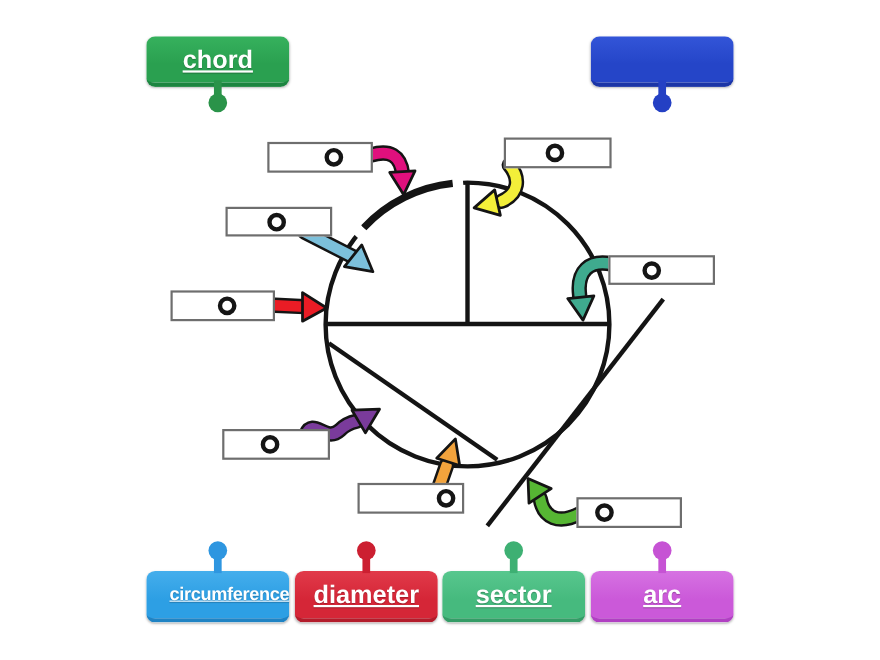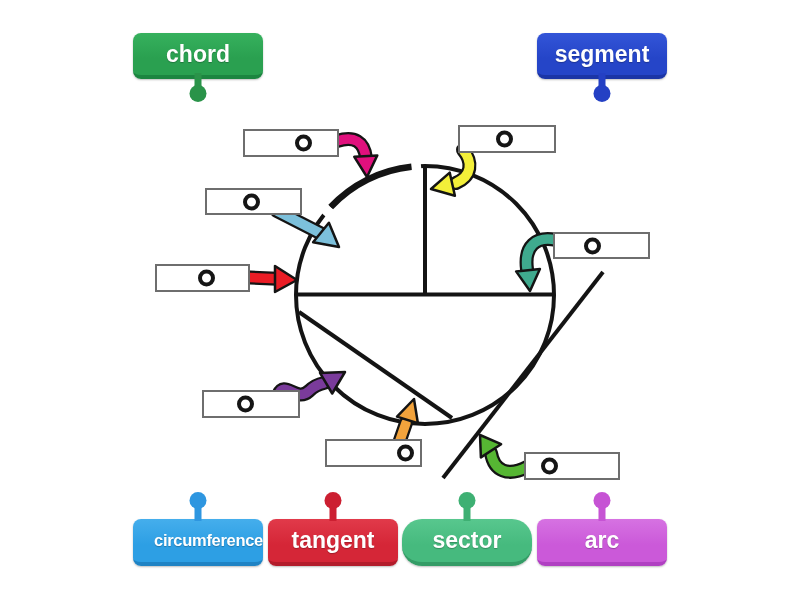--- a/index.html
+++ b/index.html
@@ -17,21 +17,21 @@
   .s4{left:553px;top:232px;width:97px;height:27px}.s4 .ring{left:29px}
   .s5{left:155px;top:264px;width:95px;height:28px}.s5 .ring{left:41px}
   .s6{left:202px;top:390px;width:98px;height:28px}.s6 .ring{left:33px}
   .s7{left:325px;top:439px;width:97px;height:28px}.s7 .ring{left:70px}
   .s8{left:524px;top:452px;width:96px;height:28px}.s8 .ring{left:15px}
 
   
   .word{position:absolute;width:130px;box-sizing:border-box;z-index:3;border-radius:8px;
         display:flex;align-items:center;justify-content:center;color:#fff;font-weight:700;
         font-size:23px;text-shadow:0 1px 1px rgba(0,0,0,.25);box-shadow:0 1px 2px rgba(0,0,0,.25);
-        cursor:pointer;}
+        cursor:pointer;text-decoration:underline;}
   .top-row{top:33px;height:46px;}
   .bottom-row{top:519px;height:47px;}
   .c1{left:133px}.c2{left:268px}.c3{left:402px}.c4{left:537px}
   .small-label{font-size:16.5px;letter-spacing:-0.3px;}
   .stem,.dot{position:absolute;left:50%;transform:translateX(-50%);}
   .stem{width:7px;height:16px;}
   .dot{width:17px;height:17px;border-radius:50%;}
   .top-row .stem{bottom:-14px}.top-row .dot{bottom:-27px}
   .bottom-row .stem{top:-14px}.bottom-row .dot{top:-27px}
 </style>
@@ -118,36 +118,35 @@
   <div class="slot s8">
       <span class="ring"></span>
     </div>
 
   <div class="word top-row c1" style="background: linear-gradient(rgb(54, 177, 93) 0%, rgb(42, 160, 80) 60%); border-bottom: 4px solid rgb(28, 133, 64);">
     <span>chord</span>
     <span class="stem" style="background: rgb(42, 147, 73);"></span>
     <span class="dot" style="background: rgb(42, 147, 73);"></span>
   </div>
   <div class="word top-row c4" style="background: linear-gradient(rgb(51, 85, 216) 0%, rgb(37, 69, 200) 60%); border-bottom: 4px solid rgb(27, 53, 166);">
-    <span>segment</span>
     <span class="stem" style="background: rgb(36, 64, 196);"></span>
     <span class="dot" style="background: rgb(36, 64, 196);"></span>
   </div>
 
   <div class="word bottom-row c1" style="background: linear-gradient(rgb(69, 174, 236) 0%, rgb(45, 159, 228) 60%); border-bottom: 4px solid rgb(31, 131, 196); justify-content: flex-end;">
     <span class="small-label">circumference</span>
     <span class="stem" style="background: rgb(46, 150, 224);"></span>
     <span class="dot" style="background: rgb(46, 150, 224);"></span>
   </div>
   <div class="word bottom-row c2" style="background: linear-gradient(rgb(225, 58, 74) 0%, rgb(213, 38, 55) 60%); border-bottom: 4px solid rgb(179, 28, 43);">
-    <span>tangent</span>
+    <span>diameter</span>
     <span class="stem" style="background: rgb(204, 31, 49);"></span>
     <span class="dot" style="background: rgb(204, 31, 49);"></span>
   </div>
-  <div class="word bottom-row c3" style="background: linear-gradient(rgb(88, 199, 142) 0%, rgb(70, 186, 126) 60%); border-bottom: 4px solid rgb(52, 156, 102); border-radius: 20px;">
+  <div class="word bottom-row c3" style="background: linear-gradient(rgb(88, 199, 142) 0%, rgb(70, 186, 126) 60%); border-bottom: 4px solid rgb(52, 156, 102);">
     <span>sector</span>
     <span class="stem" style="background: rgb(62, 176, 115);"></span>
     <span class="dot" style="background: rgb(62, 176, 115);"></span>
   </div>
   <div class="word bottom-row c4" style="background: linear-gradient(rgb(214, 114, 226) 0%, rgb(203, 89, 217) 60%); border-bottom: 4px solid rgb(176, 64, 194);">
     <span>arc</span>
     <span class="stem" style="background: rgb(198, 83, 212);"></span>
     <span class="dot" style="background: rgb(198, 83, 212);"></span>
   </div>
 

